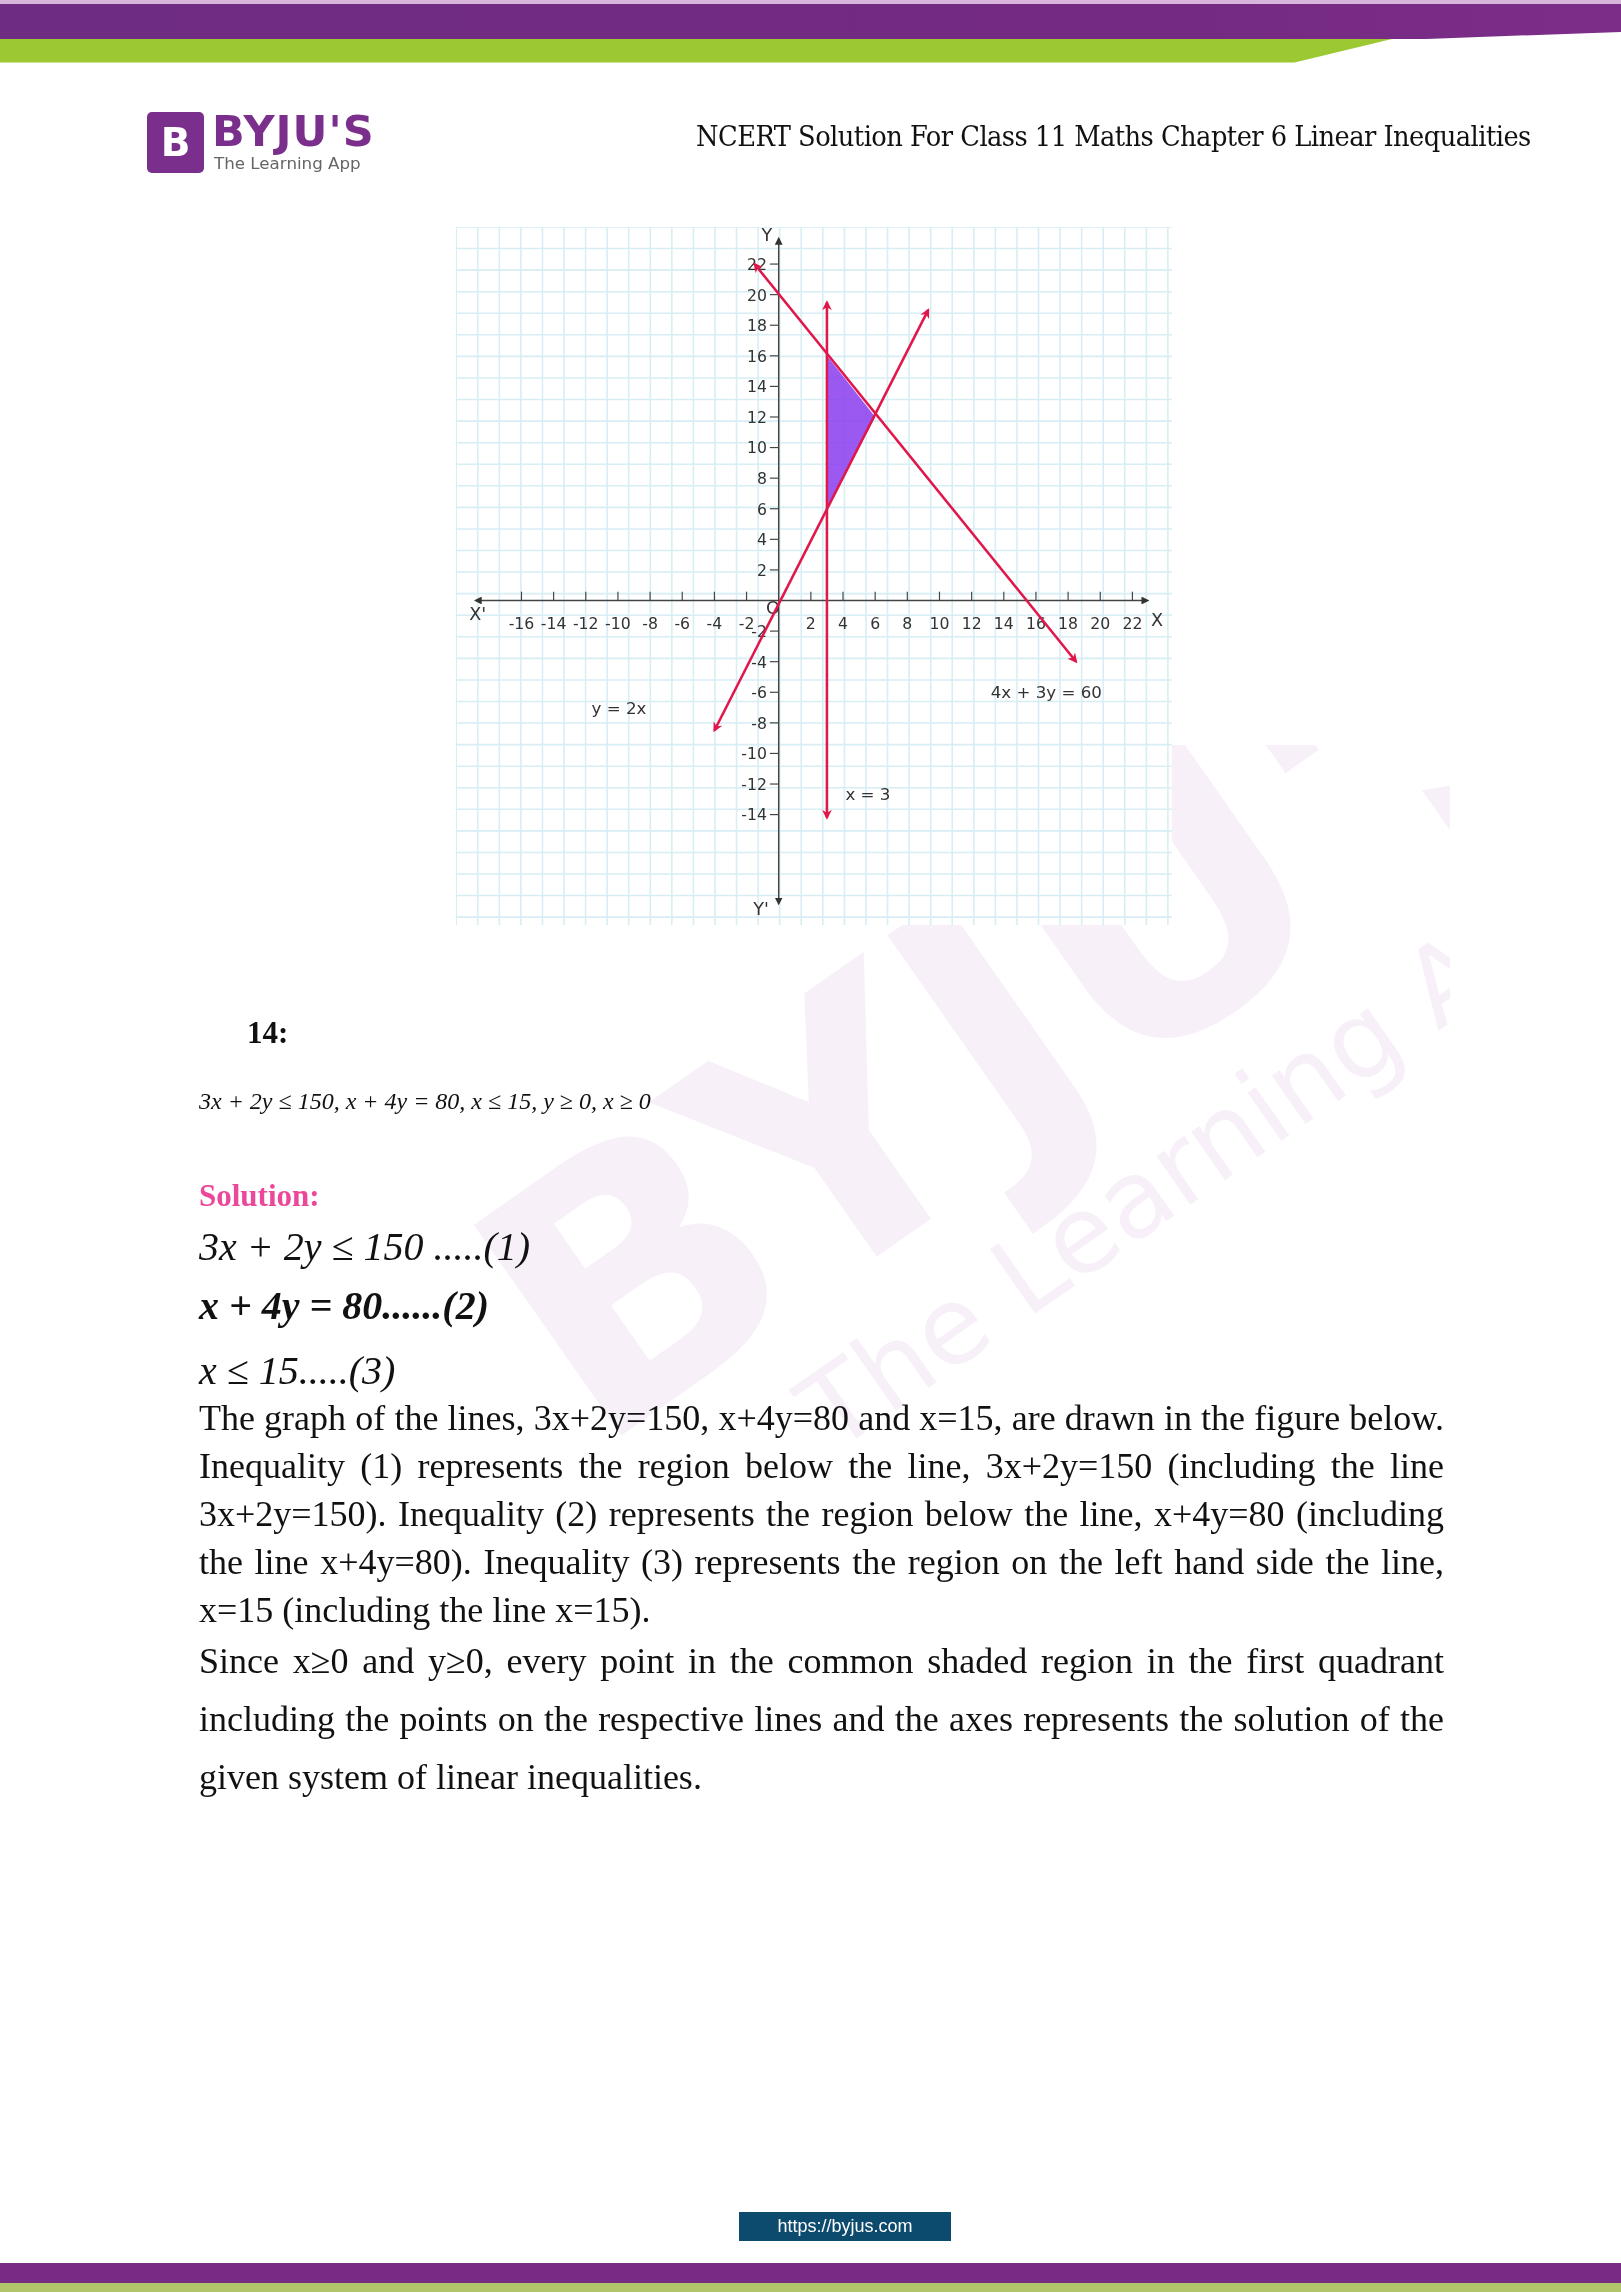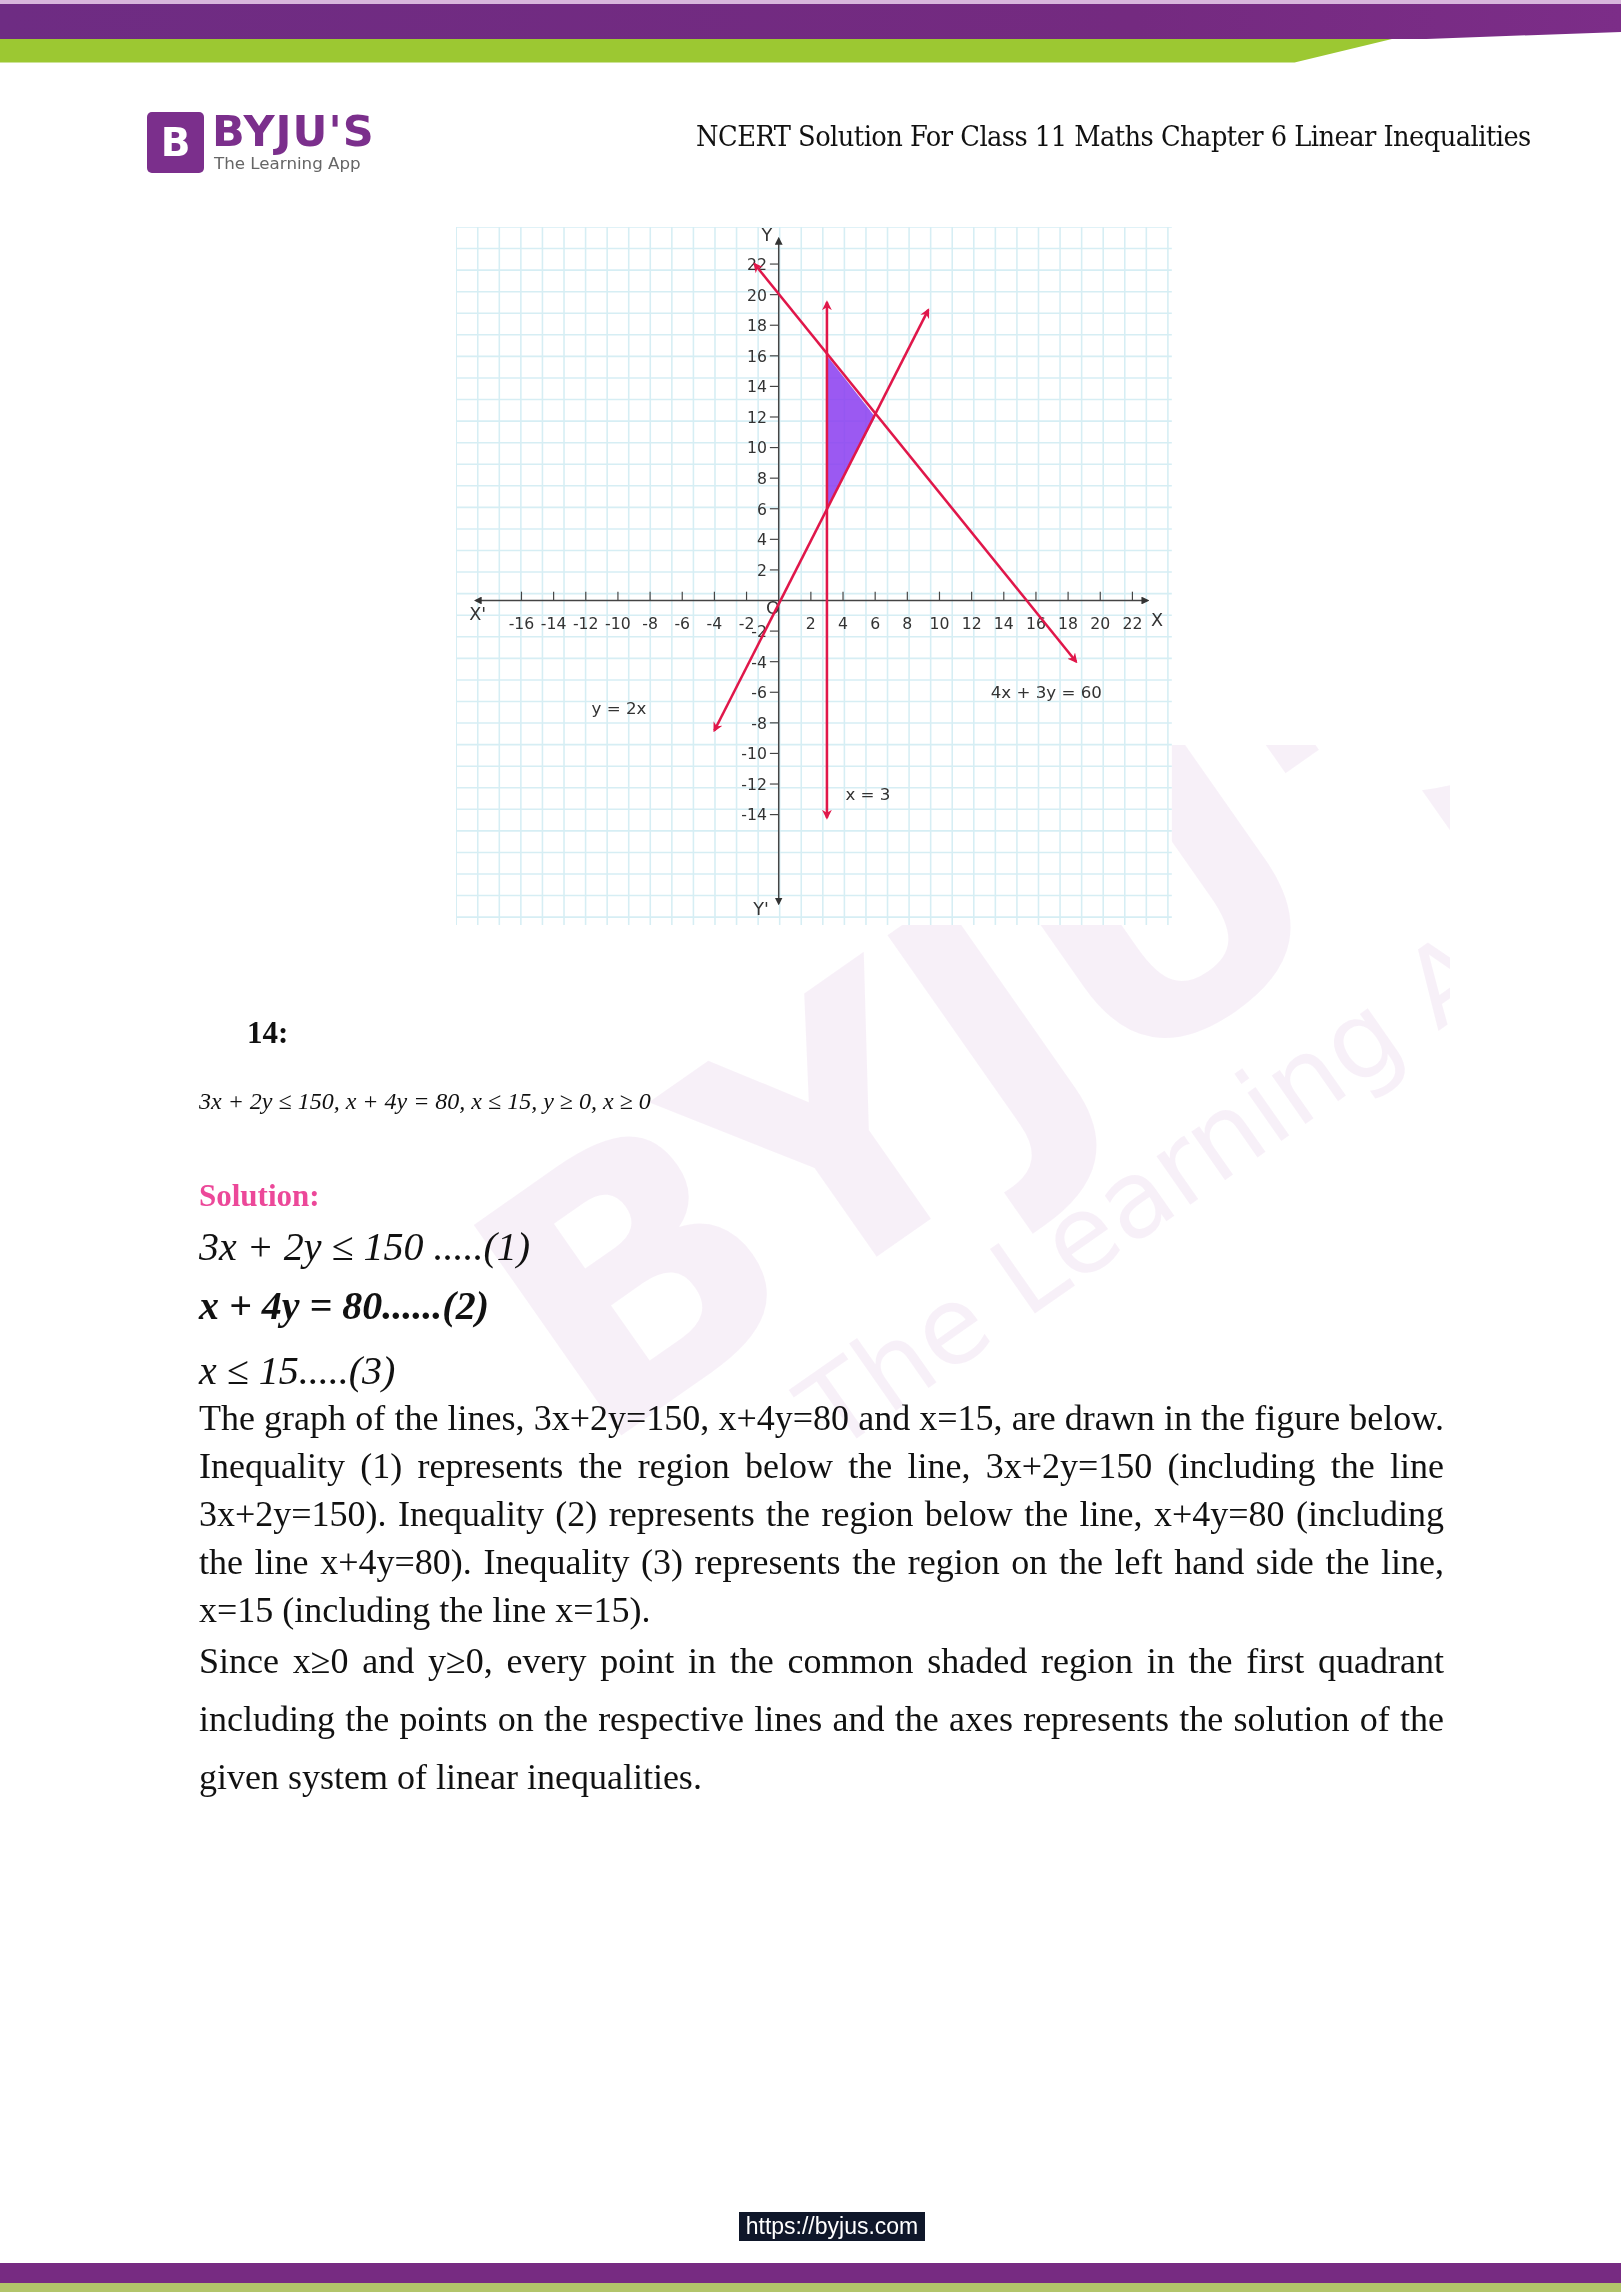--- a/index.html
+++ b/index.html
@@ -18,21 +18,21 @@
   .content { position:absolute; left:199px; font-size:29px; }
   .q-num { top:1015px; font-weight:bold; font-size:31px;margin-left:48px; }
   .q-eq { top:1088px; font-size:24px; }
   .sol-label { top:1178px; font-weight:bold; color:#ec4899; font-size:31px; }
   .eq-line { font-size:40px; }
   .eq1 { top:1223px; } .eq2 { top:1282px;font-weight:bold; } .eq3 { top:1347px; }
   .para { left:199px; width:1245px; font-size:36px; line-height:48px; text-align:justify; position:absolute; }
   .para1 { top:1394px; }
   .para2 { top:1632px; line-height:58px; }
   .math { font-style:italic; }
-  .footer-link { position:absolute; left:739px; top:2212px; width:186px; height:29px; background:#0f172a; color:#fff; font-family:"Liberation Sans", sans-serif; font-size:23px; text-align:center; line-height:29px; }
+  .footer-link { position:absolute; left:739px; top:2212px; width:212px; height:29px; background:#0c4a6e; color:#fff; font-family:"Liberation Sans", sans-serif; font-size:18px; text-align:center; line-height:29px; }
   .bottom-bar-purple { position:absolute; left:0; top:2263px; width:1621px; height:19.6px; background:#772b82; }
   .bottom-bar-green { position:absolute; left:0; top:2283px; width:1621px; height:9.8px; background:#b2c46a; }
 </style>
 </head>
 <body>
 
 <div class="top-bar-thin"></div>
 <div class="top-bar-purple"></div>
 <div class="top-bar-green"></div>
 

